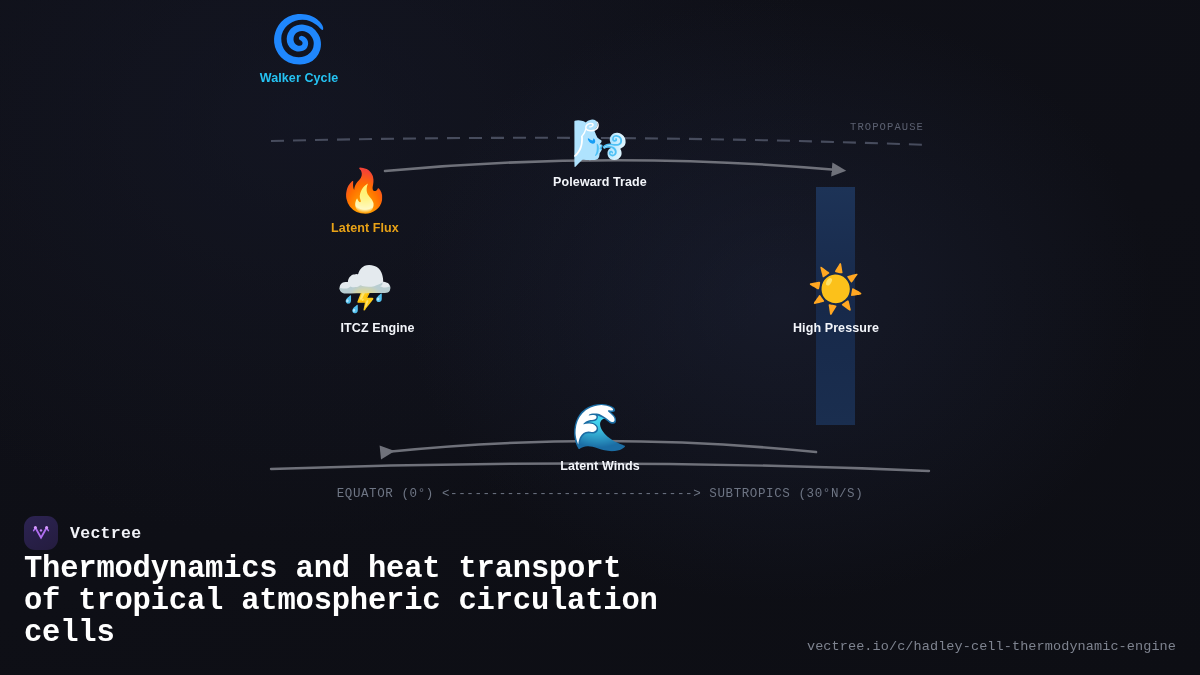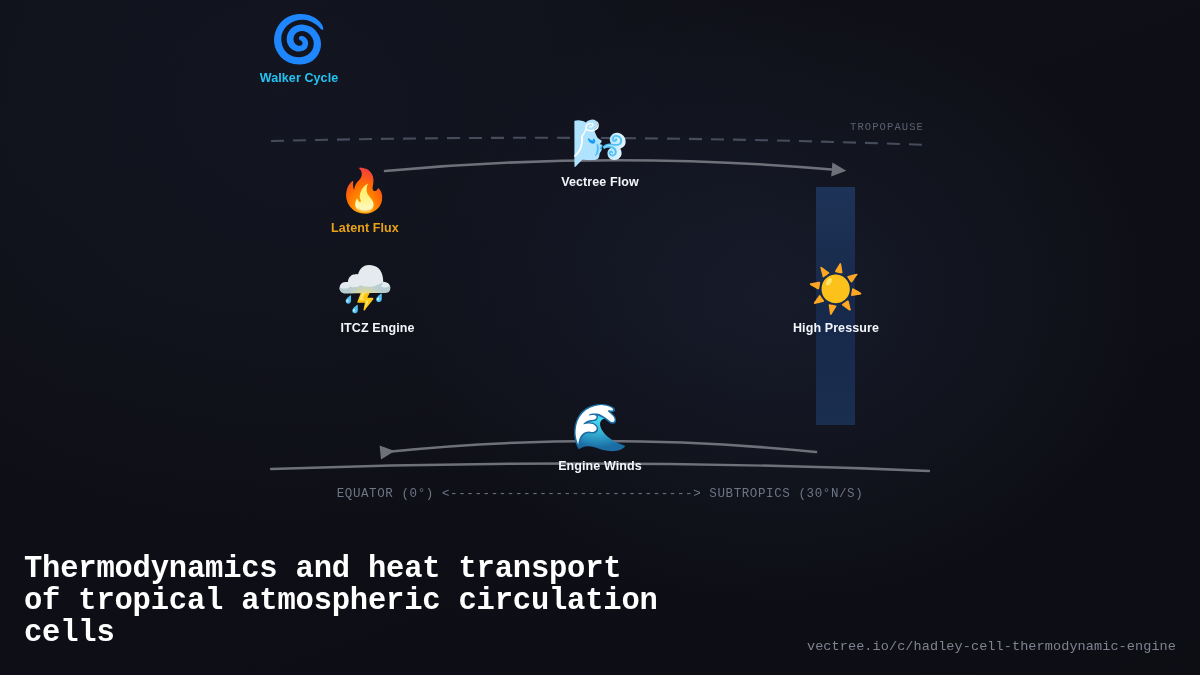--- a/index.html
+++ b/index.html
@@ -172,47 +172,60 @@
 
     <div class="annot-mono" id="axis-label">EQUATOR (0°) &lt;------------------------------&gt; SUBTROPICS (30°N/S)</div>
 
     <div class="node" id="node-walker">
       <div class="glyph">🌀</div>
       <div class="caption">Walker Cycle</div>
     </div>
 
     <div class="node" id="node-poleward">
       <div class="glyph">🌬️</div>
-      <div class="caption">Vectree Flow</div>
+      <div class="caption">Poleward Trade</div>
     </div>
 
     <div class="node" id="node-latent">
       <div class="glyph">🔥</div>
       <div class="caption">Latent Flux</div>
     </div>
 
     <div class="node" id="node-itcz">
       <div class="glyph">⛈️</div>
       <div class="caption">ITCZ Engine</div>
     </div>
 
     <div class="node" id="node-highp">
       <div class="glyph">☀️</div>
       <div class="caption">High Pressure</div>
     </div>
 
     <div class="node" id="node-trade">
       <div class="glyph">🌊</div>
-      <div class="caption">Engine Winds</div>
+      <div class="caption">Latent Winds</div>
     </div>
 
   </div>
 
   <div id="footer">
 
+    <div id="brand">
+      <div id="brand-badge">
+        <svg width="22" height="22" viewBox="0 0 22 22">
+          <path d="M5.4 5.8 L11 15.6 L16.6 5.8" fill="none" stroke="#b06ef0" stroke-width="1.9" stroke-linecap="round"></path>
+          <path d="M5.4 6.0 L3.6 8.7" fill="none" stroke="#b06ef0" stroke-width="1.5" stroke-linecap="round"></path>
+          <path d="M16.6 6.0 L18.4 8.7" fill="none" stroke="#b06ef0" stroke-width="1.5" stroke-linecap="round"></path>
+          <circle cx="5.4" cy="5.4" r="1.5" fill="#d69bff"></circle>
+          <circle cx="16.6" cy="5.4" r="1.5" fill="#d69bff"></circle>
+          <circle cx="11" cy="8.4" r="1.2" fill="#c285f7"></circle>
+        </svg>
+      </div>
+      <div id="brand-name">Vectree</div>
+    </div>
 
     <div id="headline">Thermodynamics and heat transport
 of tropical atmospheric circulation
 cells</div>
 
     <div id="permalink">vectree.io/c/hadley-cell-thermodynamic-engine</div>
 
   </div>
 
 </div>

